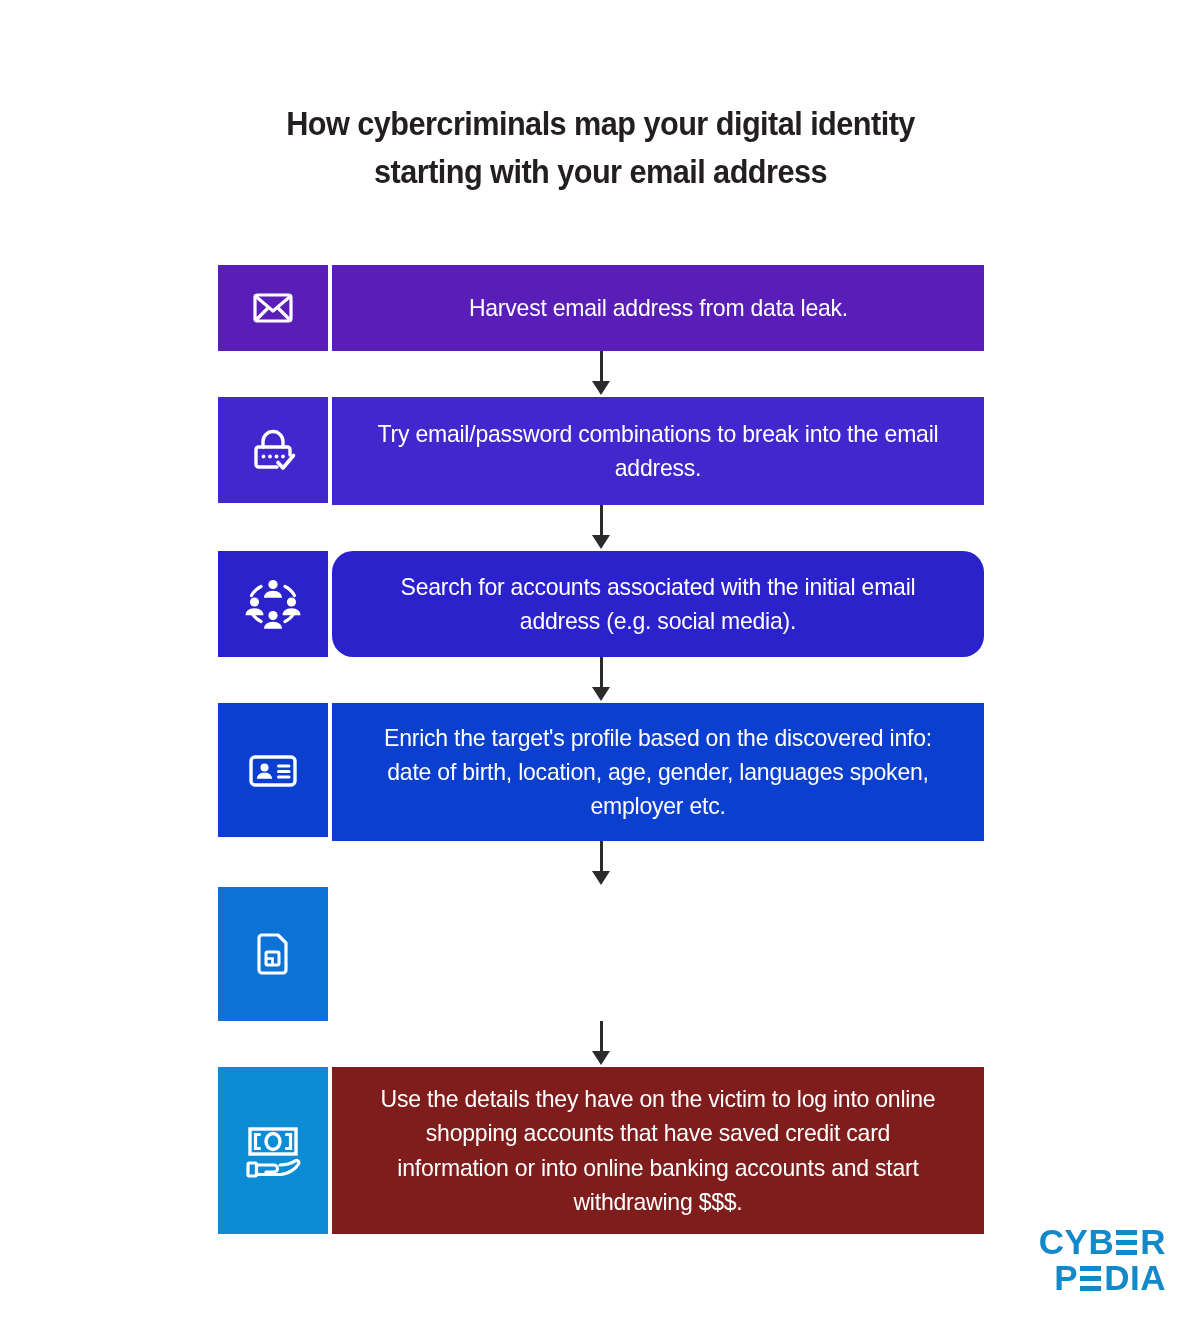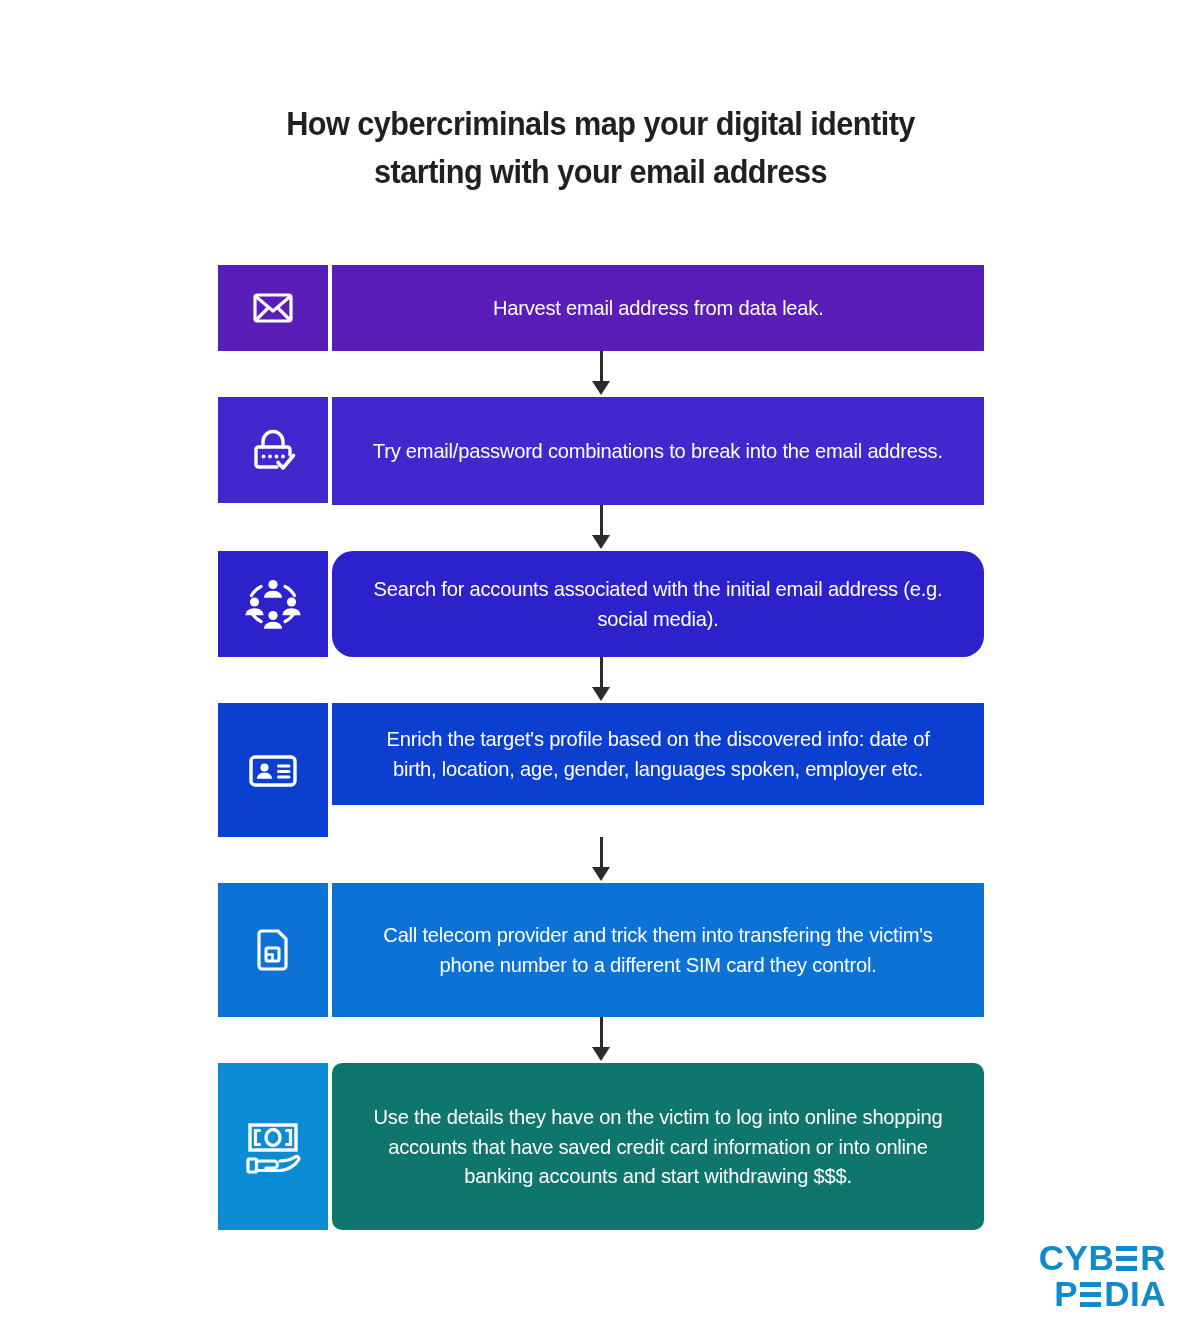--- a/index.html
+++ b/index.html
@@ -69,21 +69,21 @@
     background: #ffffff;
   }
 
   .step-text {
     flex: 1 1 auto;
     display: flex;
     align-items: center;
     justify-content: center;
     text-align: center;
     color: #ffffff;
-    font-size: 21px;
+    font-size: 24px;
     line-height: 1.42;
     padding: 14px 26px;
     box-sizing: border-box;
     letter-spacing: -0.25px;
     transform-origin: center;
   }
   .step-text span { display: block; transform: scaleX(0.96); }
 
   .connector {
     width: 766px;
@@ -110,21 +110,21 @@
     border-right: 9px solid transparent;
     border-top: 14px solid #2b2b2b;
   }
 
   .icon-svg { display: block; }
 
   
   .logo {
     position: absolute;
     right: 35px;
-    bottom: 42px;
+    bottom: 58px;
     text-align: right;
     line-height: 0;
   }
   .logo-row {
     display: flex;
     align-items: center;
     justify-content: flex-end;
     height: 36px;
   }
   .logo-txt {
@@ -249,42 +249,39 @@
           <circle cx="18.5" cy="24.5" r="4" fill="#ffffff"></circle>
           <path d="M18.5 29.5 c-5 0 -7.6 3.2 -7.6 6.3 h15.2 c0 -3.1 -2.6 -6.3 -7.6 -6.3z" fill="#ffffff"></path>
           <g stroke="#ffffff" stroke-width="3" stroke-linecap="round">
             <path d="M32.5 23 H43"></path>
             <path d="M32.5 28.5 H43"></path>
             <path d="M32.5 34 H43"></path>
           </g>
         </svg>
       </div>
       <div class="step-gap"></div>
-      <div class="step-text" style="background:#0B3FD0;height:102px;">
+      <div class="step-text" style="background:#0B3FD0;height:138px;">
         <span>Enrich the target's profile based on the discovered info: date of birth, location, age, gender, languages spoken, employer etc.</span>
       </div>
     </div>
 
     <div class="connector">
       <div class="line"></div>
       <div class="head"></div>
     </div>
 
     <div class="step">
       <div class="step-icon" style="background:#0C72D6;height:134px;">
         <svg class="icon-svg" width="50" height="50" viewBox="0 0 50 50">
           <path d="M14 6 H30 L38 14 V41 a3 3 0 0 1 -3 3 H14 a3 3 0 0 1 -3 -3 V9 a3 3 0 0 1 3 -3z" fill="none" stroke="#ffffff" stroke-width="3.2" stroke-linejoin="round"></path>
           <rect x="18" y="23" width="13" height="13" rx="1.5" fill="none" stroke="#ffffff" stroke-width="3"></rect>
           <path d="M18 29.5 H24.5 V36" fill="none" stroke="#ffffff" stroke-width="2.6"></path>
         </svg>
       </div>
       <div class="step-gap"></div>
-      <div class="step-text" style="background:#0C72D6;height:134px;">
-        <span>Call telecom provider and trick them into transfering the victim's phone number to a different SIM card they control.</span>
-      </div>
     </div>
 
     <div class="connector">
       <div class="line"></div>
       <div class="head"></div>
     </div>
 
     <div class="step">
       <div class="step-icon" style="background:#0C8CD4;height:167px;">
         <svg class="icon-svg" width="62" height="62" viewBox="0 0 62 62">
@@ -293,21 +290,21 @@
           <g stroke="#ffffff" stroke-width="3.2" stroke-linecap="round" fill="none">
             <path d="M17.5 14.5 H13.5 V28.5 H17.5"></path>
             <path d="M44.5 14.5 H48.5 V28.5 H44.5"></path>
           </g>
           <rect x="6" y="43" width="8.5" height="13" rx="1.5" fill="none" stroke="#ffffff" stroke-width="3.2"></rect>
           <path d="M15.5 45 H32 a3.5 3.5 0 0 1 0 7 H24" fill="none" stroke="#ffffff" stroke-width="3.2" stroke-linecap="round" stroke-linejoin="round"></path>
           <path d="M15.5 54.5 H38 c8 0 16 -6 18.5 -10.5 c1.2 -2.2 -1.2 -4.4 -3.3 -3.1 C49 43.5 43 45 38 45" fill="none" stroke="#ffffff" stroke-width="3.2" stroke-linecap="round" stroke-linejoin="round"></path>
         </svg>
       </div>
       <div class="step-gap"></div>
-      <div class="step-text" style="background:#0f766e;height:167px;border-radius:10px;">
+      <div class="step-text" style="background:#7f1d1d;height:167px;">
         <span>Use the details they have on the victim to log into online shopping accounts that have saved credit card information or into online banking accounts and start withdrawing $$$.</span>
       </div>
     </div>
 
   </div>
 
   <div class="logo">
     <div class="logo-row">
       <span class="logo-txt">CYB</span>
       <span class="logo-e">

